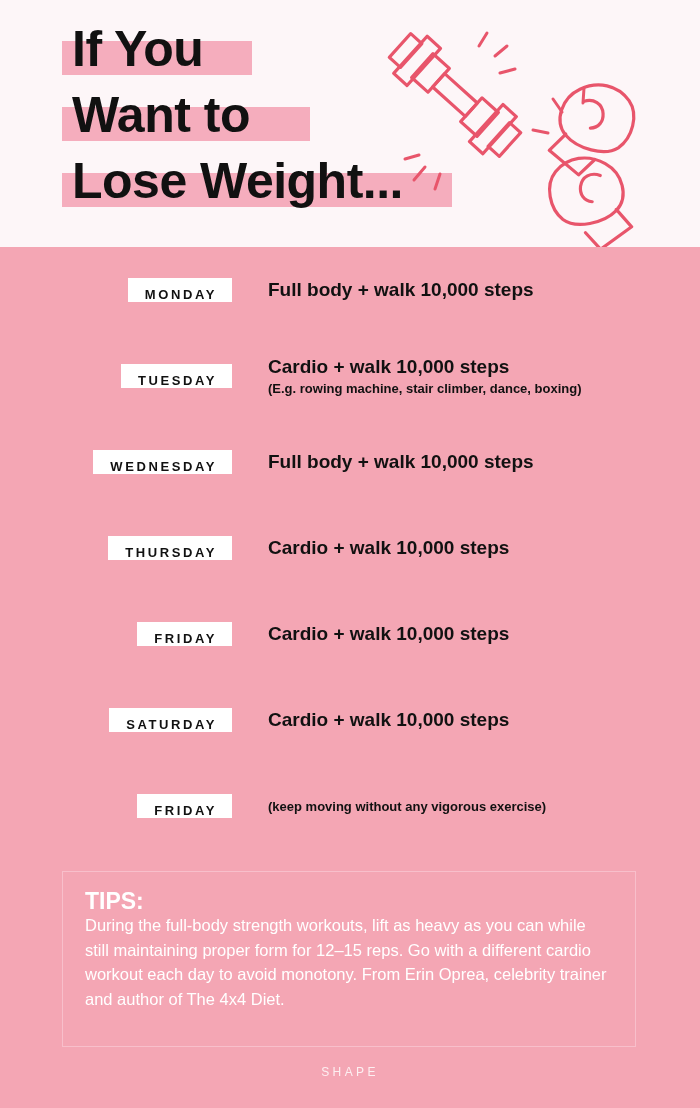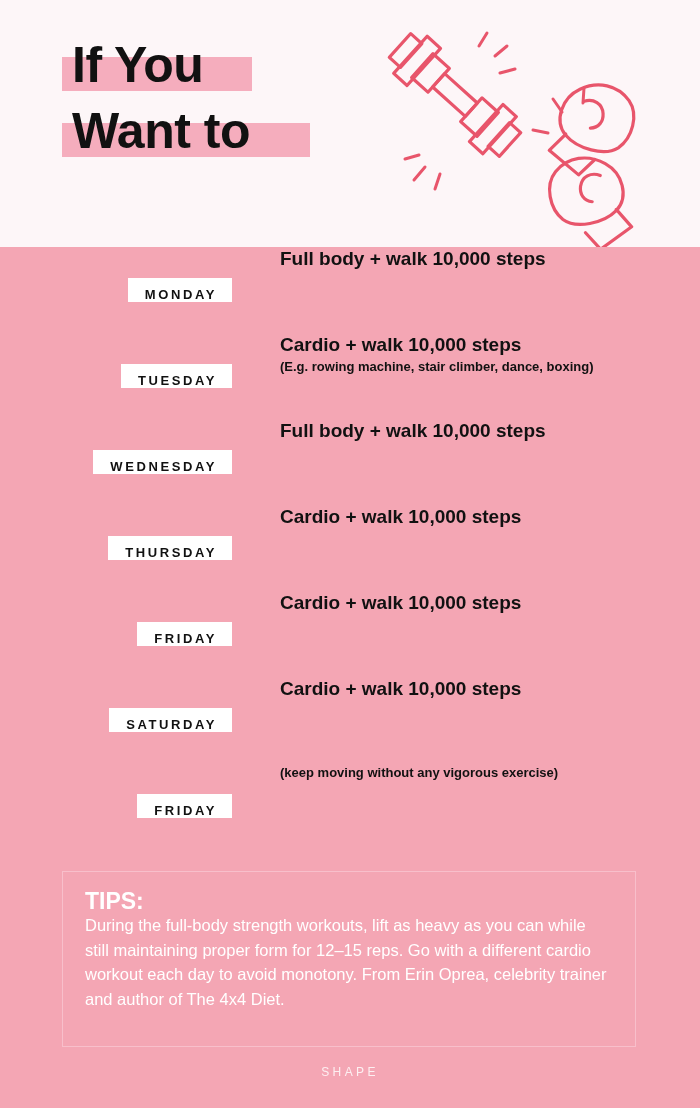--- a/index.html
+++ b/index.html
@@ -9,21 +9,21 @@
     background:#f4a6b4;
     overflow:hidden;
   }
   .page { position:relative; width:700px; height:1108px; }
 
   
   .header {
     position:absolute; left:0; top:0; width:700px; height:247px;
     background:#fdf6f8;
   }
-  .title-block { position:absolute; left:72px; top:32px; }
+  .title-block { position:absolute; left:72px; top:16px; }
   .title-line { position:relative; display:block; height:66px; }
   .title-line .hl {
     position:absolute; left:-10px; bottom:7px; height:34px;
     background:#f5adbd; z-index:0;
   }
   .title-line .txt {
     position:relative; z-index:1;
     font-size:50px; font-weight:bold; color:#111;
     letter-spacing:-0.5px; line-height:66px; white-space:nowrap;
   }
@@ -39,22 +39,22 @@
   .daybox-wrap {
     position:absolute; left:0; top:0; width:232px; height:86px;
     display:flex; align-items:center; justify-content:flex-end;
   }
   .daybox {
     background:#ffffff; color:#111;
     font-size:13px; font-weight:bold; letter-spacing:2.6px;
     padding:9px 15px 0 17px; white-space:nowrap;
   }
   .desc {
-    position:absolute; left:280px; top:0; height:86px; width:420px;
-    display:flex; flex-direction:column; 
+    position:absolute; left:268px; top:0; height:86px; width:420px;
+    display:flex; flex-direction:column; justify-content:center;
   }
   .desc .main {
     font-size:19px; font-weight:bold; color:#111; white-space:nowrap;
     line-height:24px;
   }
   .desc .sub {
     font-size:13px; font-weight:bold; color:#111; white-space:nowrap;
     line-height:17px; margin-top:1px;
   }
 
@@ -88,20 +88,24 @@
   <div class="header">
 
     <div class="title-block">
       <div class="title-line l1">
         <span class="hl"></span>
         <span class="txt">If You</span>
       </div>
       <div class="title-line l2">
         <span class="hl"></span>
         <span class="txt">Want to</span>
+      </div>
+      <div class="title-line l3">
+        <span class="hl"></span>
+        <span class="txt">Lose Weight...</span>
       </div>
     </div>
 
     <svg class="art" viewBox="0 0 700 247">
       <g fill="none" stroke="#e8556b" stroke-width="3.2" stroke-linejoin="round" stroke-linecap="round" transform="translate(455,95) rotate(42)">
         <rect x="-22" y="-9" width="44" height="18"></rect>
         <rect x="-44" y="-16" width="22" height="32"></rect>
         <rect x="-60" y="-25" width="18" height="50"></rect>
         <rect x="-74" y="-16" width="15" height="32"></rect>
         <rect x="22" y="-16" width="22" height="32"></rect>

